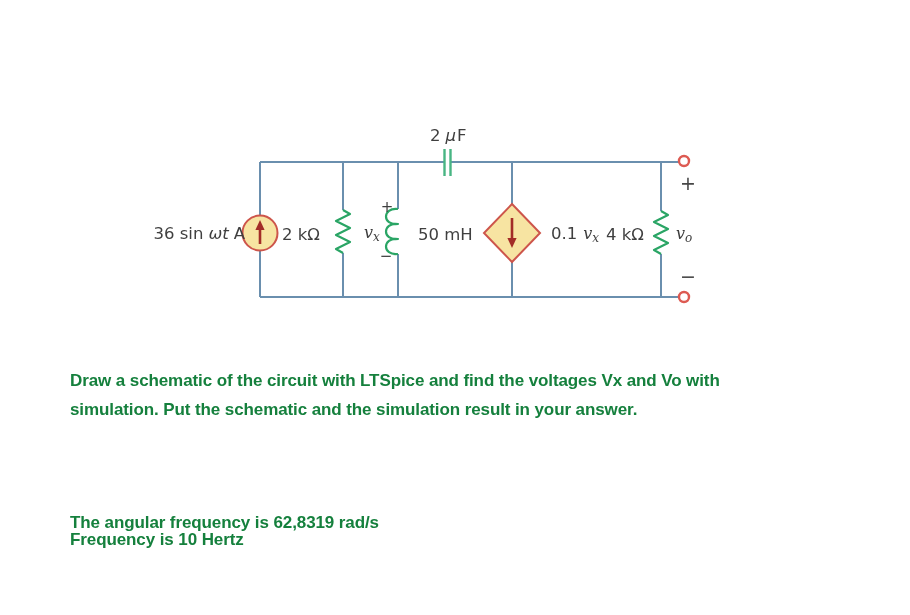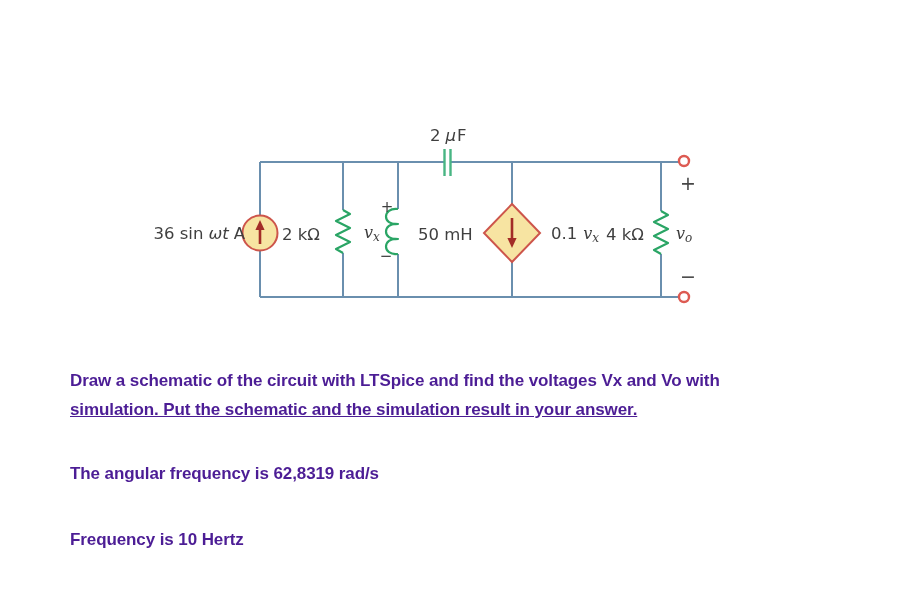--- a/index.html
+++ b/index.html
@@ -38,21 +38,21 @@
   .mathsub { font-size: 12px; }
   .sign-small { font-family: "DejaVu Sans", sans-serif; font-size: 15px; fill: #3f3f3f; }
   .sign-big   { font-family: "DejaVu Sans", sans-serif; font-size: 19px; fill: #474747; }
 
   
   .instr {
     position: absolute;
     left: 70px;
     font-weight: 700;
     font-size: 17px;
-    color: #4c1d95;
+    color: #15803d;
     letter-spacing: -0.1px;
     white-space: nowrap;
   }
 </style>
 </head>
 <body>
 
 <div class="page">
 
   <svg class="circuit-svg" width="910" height="345" viewBox="0 0 910 345">
@@ -101,17 +101,17 @@
     <text class="clabel" x="551" y="239"><tspan>0.1</tspan><tspan class="mathv" dx="6">v</tspan><tspan class="mathv mathsub" dy="3">x</tspan></text>
 
     <text class="clabel" x="606" y="240">4 kΩ</text>
 
     <text class="sign-big" x="688" y="190" text-anchor="middle">+</text>
     <text class="mathv" x="676" y="239"><tspan>v</tspan><tspan class="mathsub" dy="3">o</tspan></text>
     <text class="sign-big" x="688" y="283" text-anchor="middle">−</text>
   </svg>
 
   <div class="instr" style="top: 371px;">Draw a schematic of the circuit with LTSpice and find the voltages Vx and Vo with</div>
-  <div class="instr" style="top: 400px; text-decoration: underline;">simulation. Put the schematic and the simulation result in your answer.</div>
-  <div class="instr" style="top: 464px; text-align: right;">The angular frequency is 62,8319 rad/s</div>
+  <div class="instr" style="top: 400px;">simulation. Put the schematic and the simulation result in your answer.</div>
+  <div class="instr" style="top: 513px; text-align: right;">The angular frequency is 62,8319 rad/s</div>
   <div class="instr" style="top: 530px; text-align: center;">Frequency is 10 Hertz</div>
 
 </div>
 
 </body></html>

